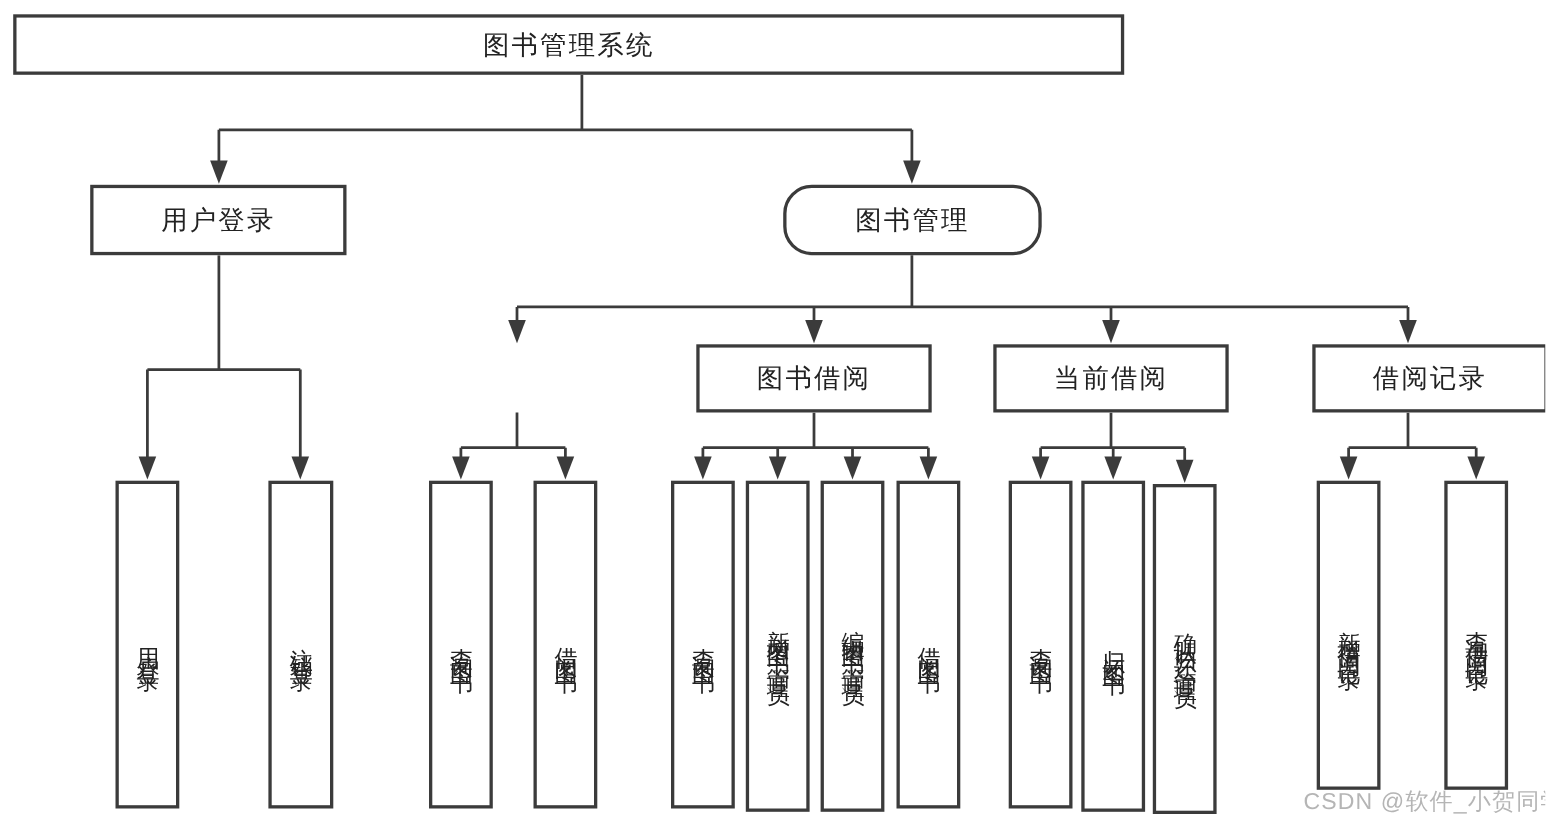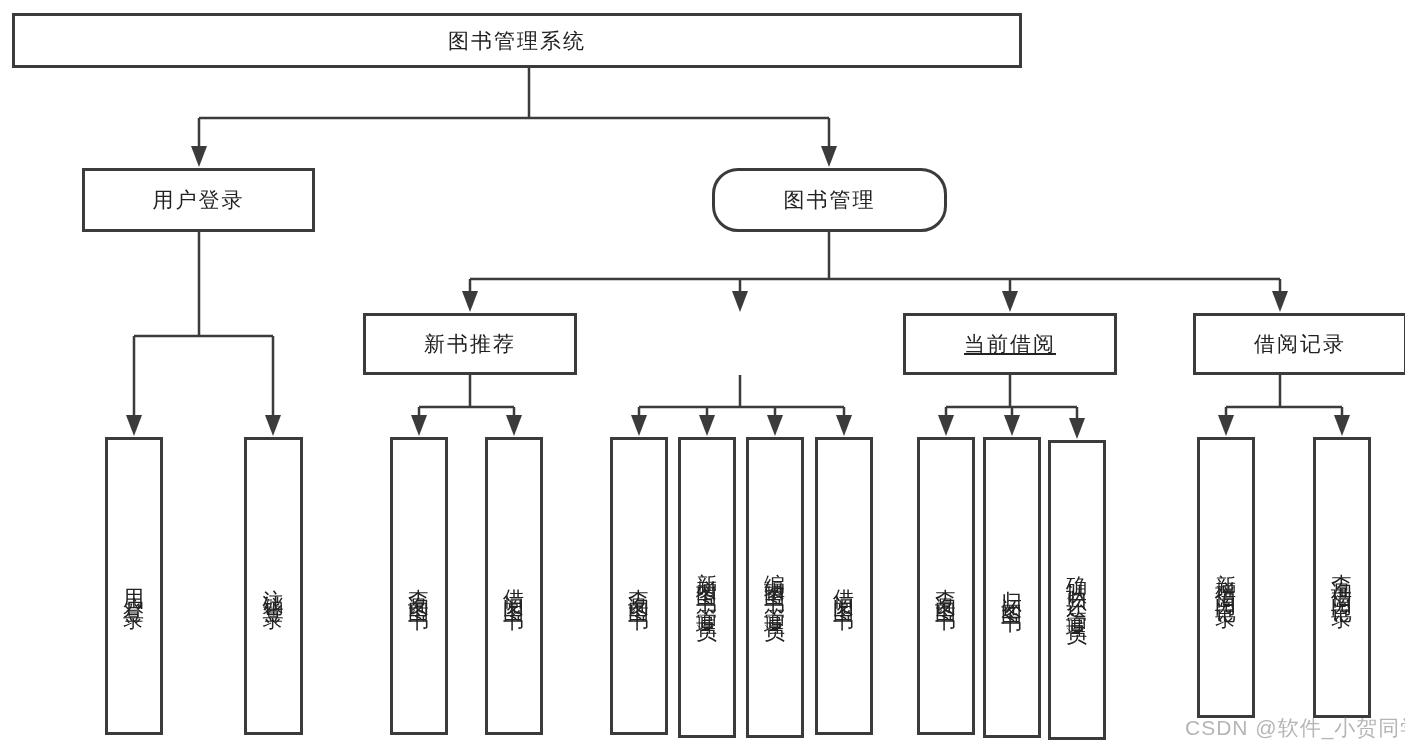--- a/index.html
+++ b/index.html
@@ -26,21 +26,21 @@
     box-sizing: border-box;
     border: 3px solid #3b3b3b;
     background: #ffffff;
     display: flex;
     align-items: center;
     justify-content: center;
     z-index: 1;
     color: #222222;
   }
   .hbox {
-    font-size: 21px;
+    font-size: 24px;
     letter-spacing: 2px;
     white-space: nowrap;
     text-align: center;
   }
   .vbox .vtext {
     writing-mode: vertical-rl;
     text-orientation: mixed;
     font-size: 21px;
     letter-spacing: 7px;
     line-height: 1;
@@ -100,24 +100,24 @@
     <span>图书管理系统</span>
   </div>
 
   <div class="box hbox" style="left:82px; top:168px; width:233px; height:64px;">
     <span>用户登录</span>
   </div>
   <div class="box hbox" style="left:712px; top:168px; width:235px; height:64px;border-radius:26px;">
     <span>图书管理</span>
   </div>
 
-  <div class="box hbox" style="left:363px; top:313px; width:214px; height:62px;">
-    <span>新书推荐</span>
+  <div class="box hbox" style="left:633px; top:313px; width:214px; height:62px;">
+    <span>图书借阅</span>
   </div>
-  <div class="box hbox" style="left:903px; top:313px; width:214px; height:62px;text-decoration:underline;">
+  <div class="box hbox" style="left:903px; top:313px; width:214px; height:62px;">
     <span>当前借阅</span>
   </div>
   <div class="box hbox" style="left:1173px; top:313px; width:214px; height:62px;margin-left:20px;">
     <span>借阅记录</span>
   </div>
 
   <div class="box vbox" style="left:105px; top:437px; width:58px; height:298px;">
     <span class="vtext">用户登录</span>
   </div>
   <div class="box vbox" style="left:244px; top:437px; width:59px; height:298px;">

